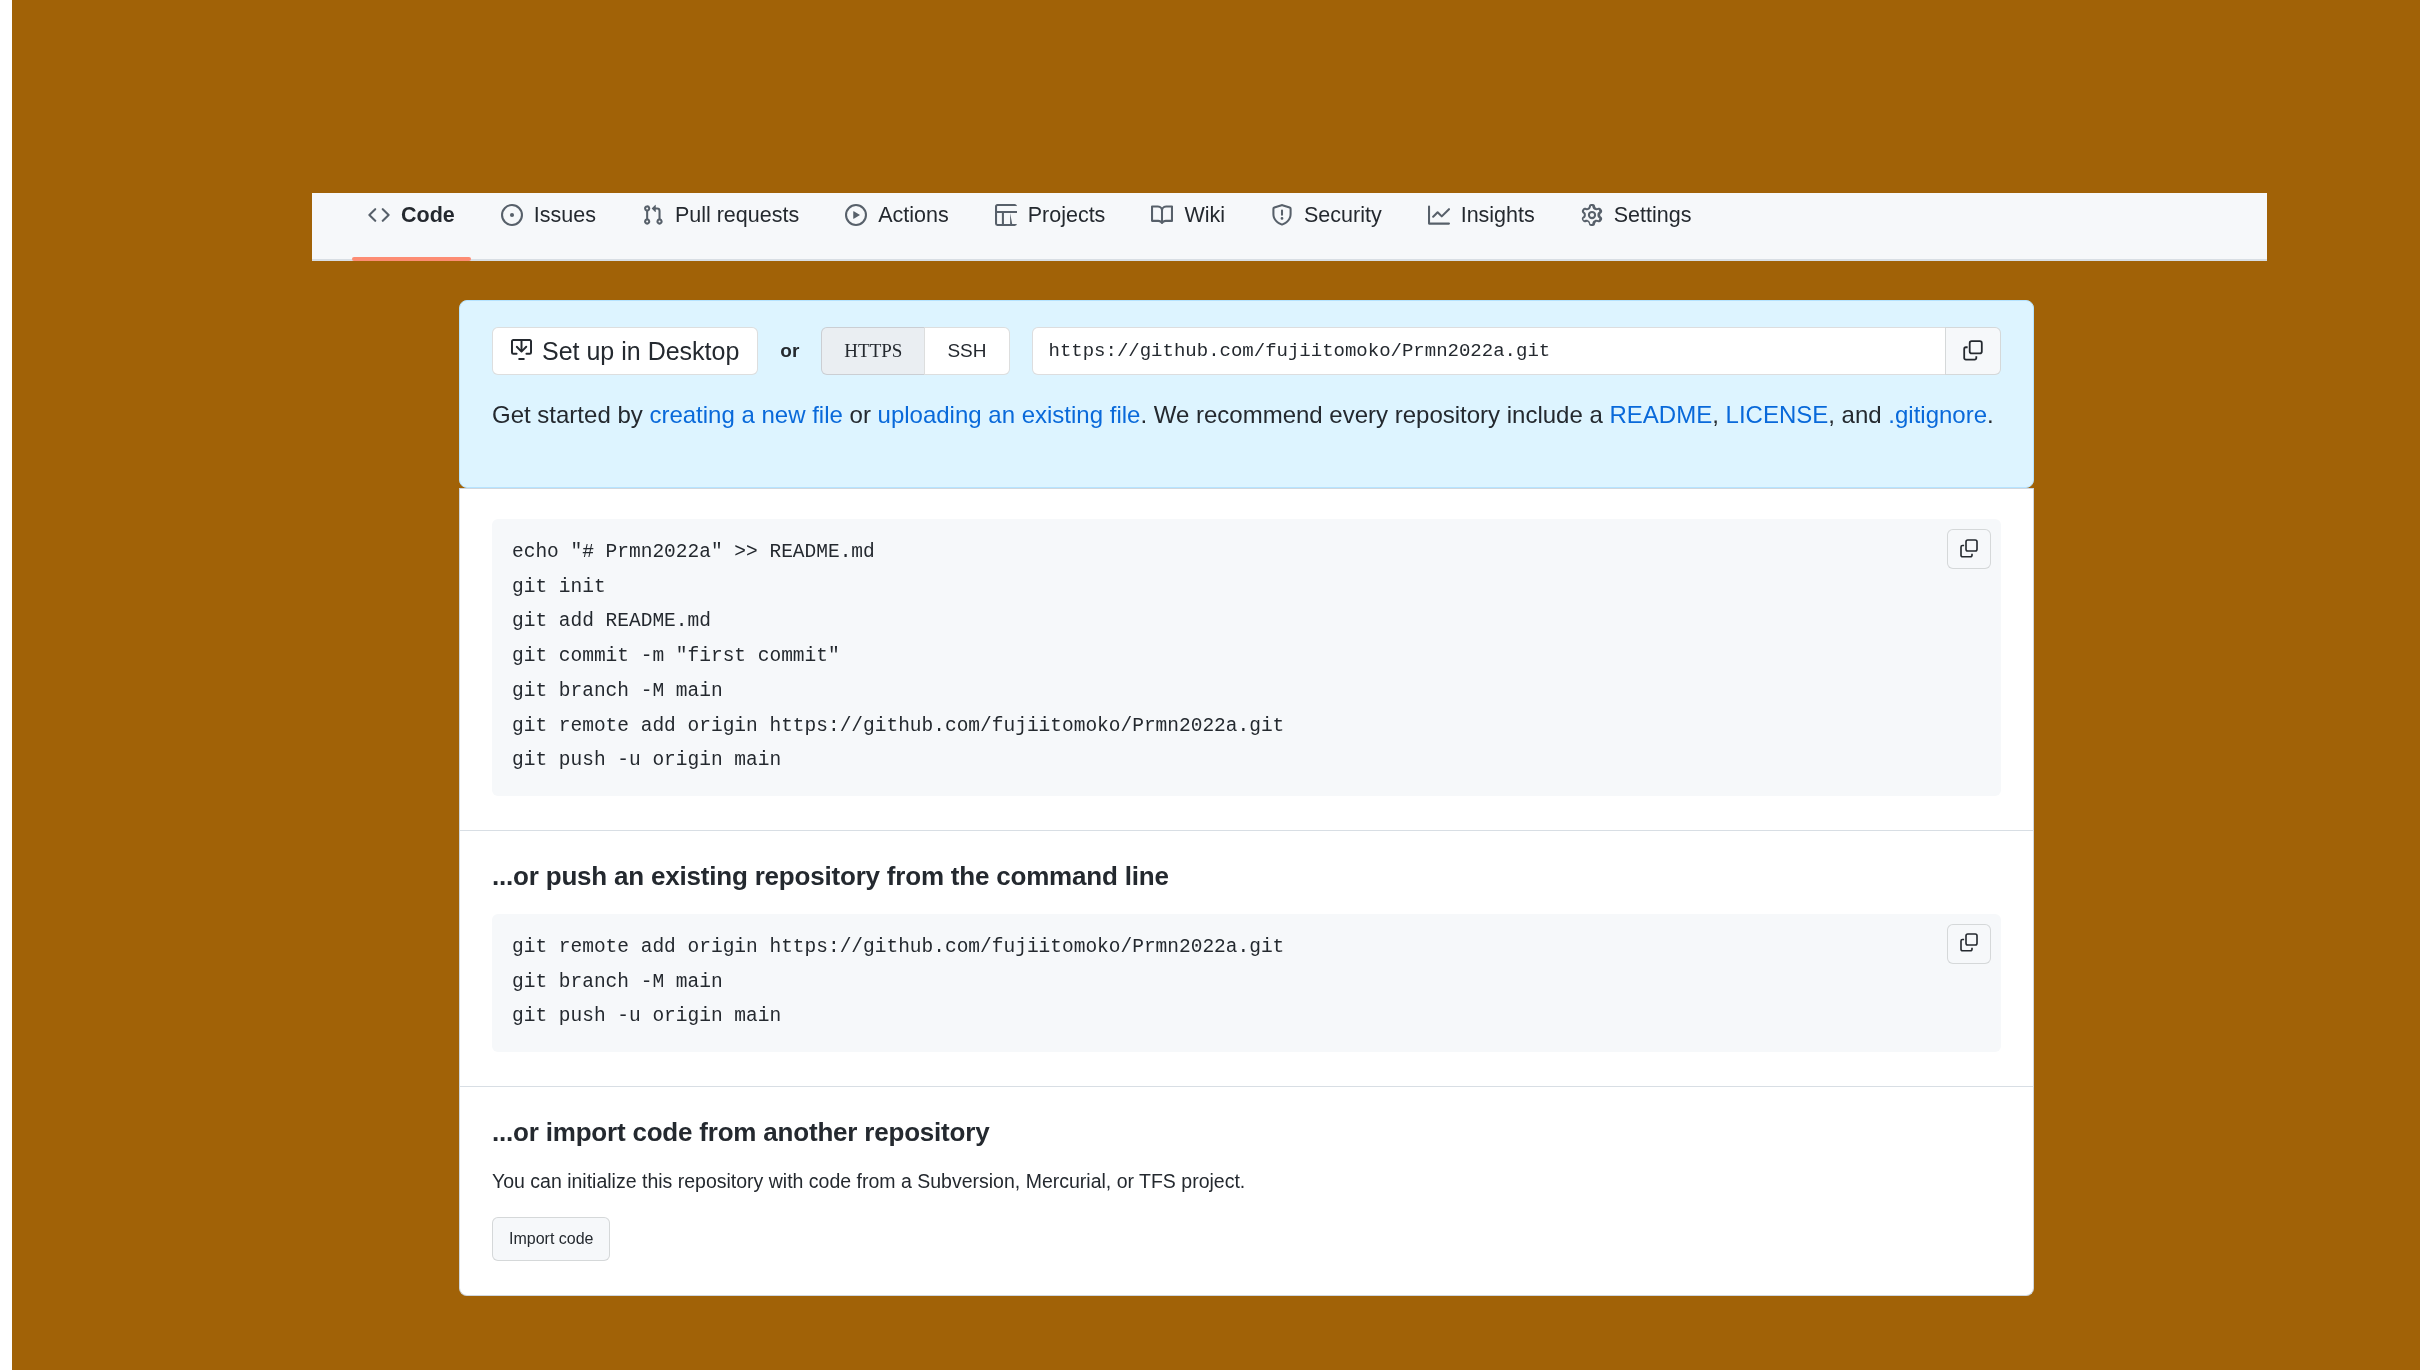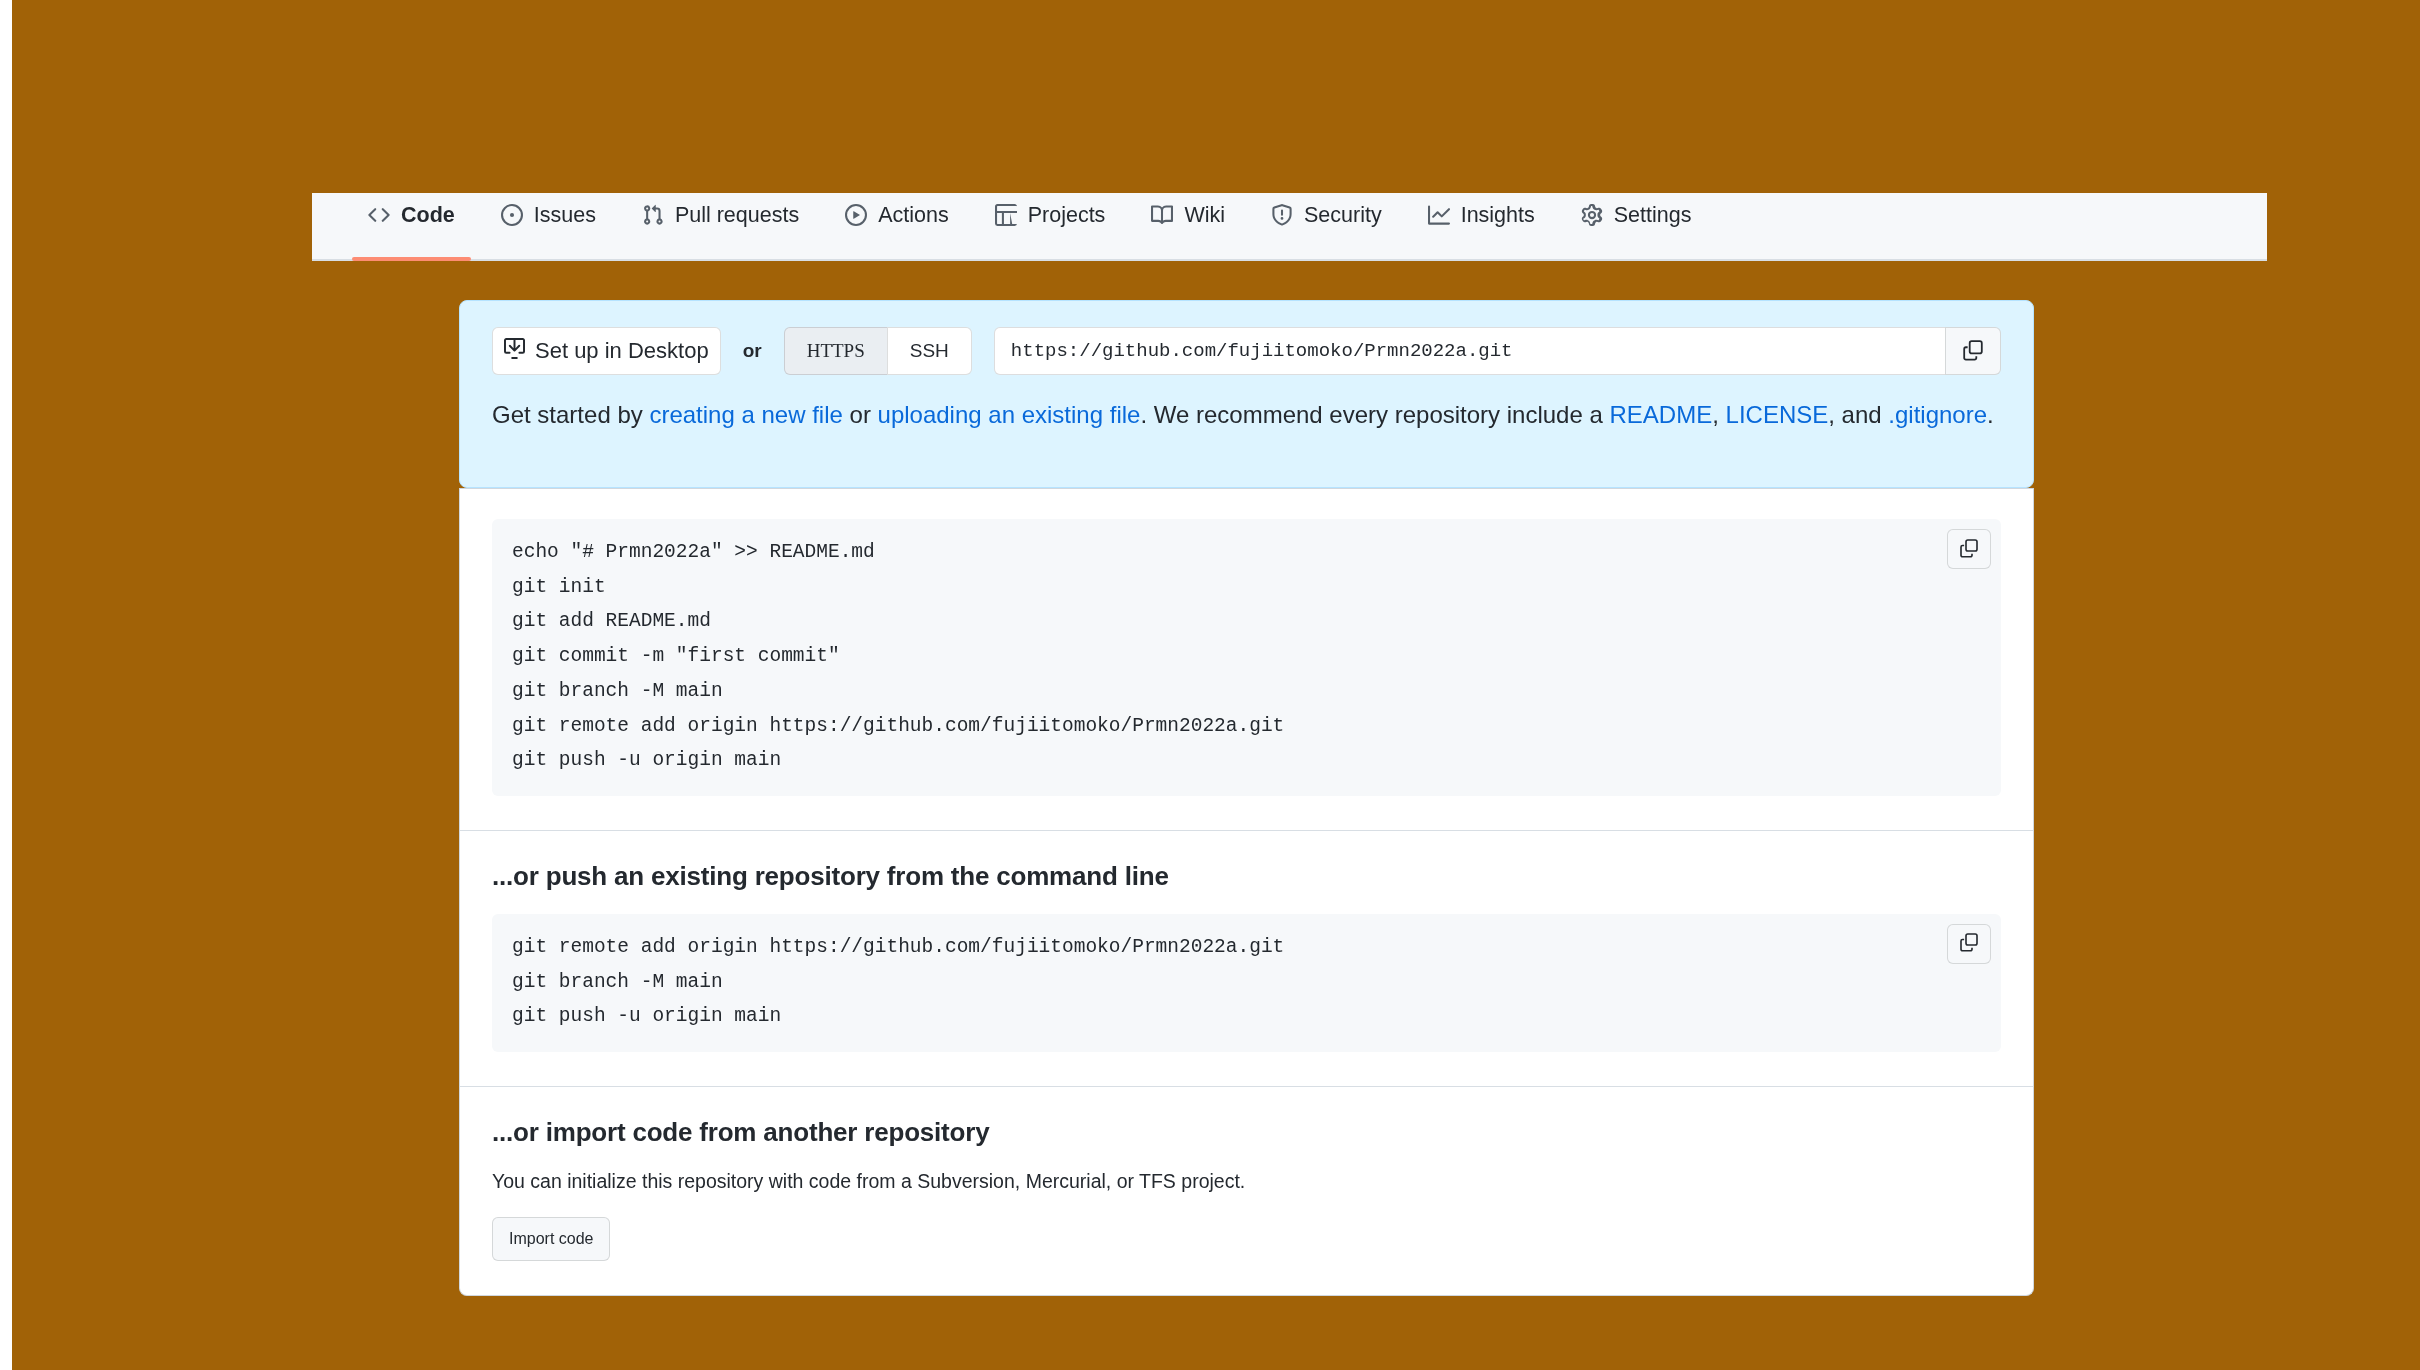--- a/index.html
+++ b/index.html
@@ -66,23 +66,23 @@
     color: #24292f;
     margin: 0 0 26px 0;
     letter-spacing: -0.2px;
   }
   .qs-row { display: flex; align-items: center; gap: 0; }
   .btn {
     background: #f6f8fa;
     border: 1px solid rgba(27,31,36,0.15);
     border-radius: 6px;
     color: #24292f;
-    font-size: 22px;
+    font-size: 25px;
     font-family: "Liberation Sans", sans-serif;
-    padding: 0 11px;
+    padding: 0 18px;
     height: 48px;
     display: inline-flex;
     align-items: center;
     gap: 10px;
     cursor: pointer;
     white-space: nowrap;
   }
   .btn-white { background: #ffffff; }
   .or-text { font-size: 19px; font-weight: 600; color:#24292f; margin: 0 22px; }
   .seg-group { display: flex; }

